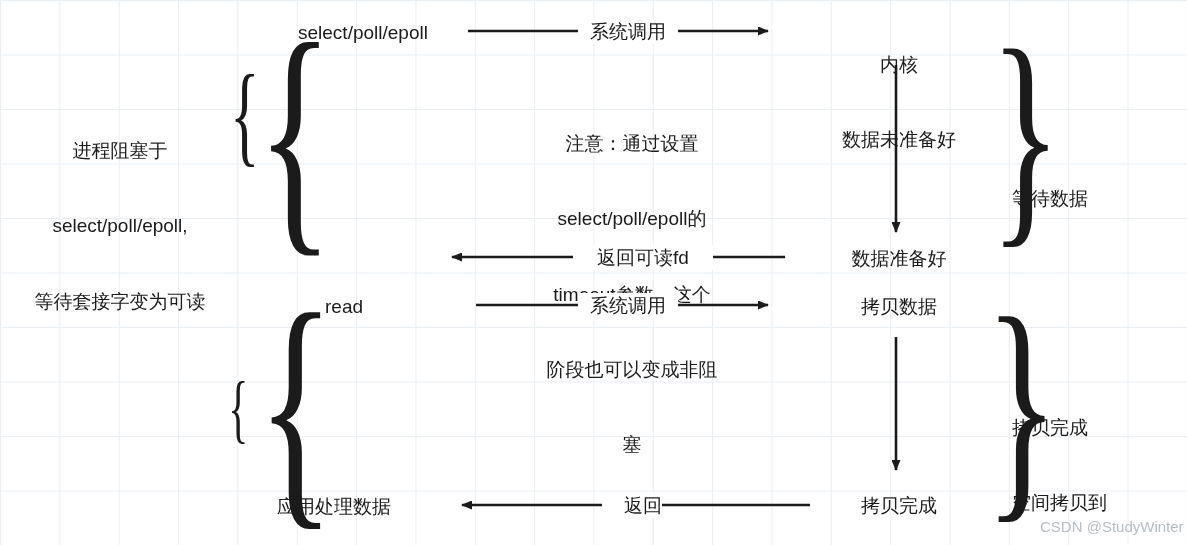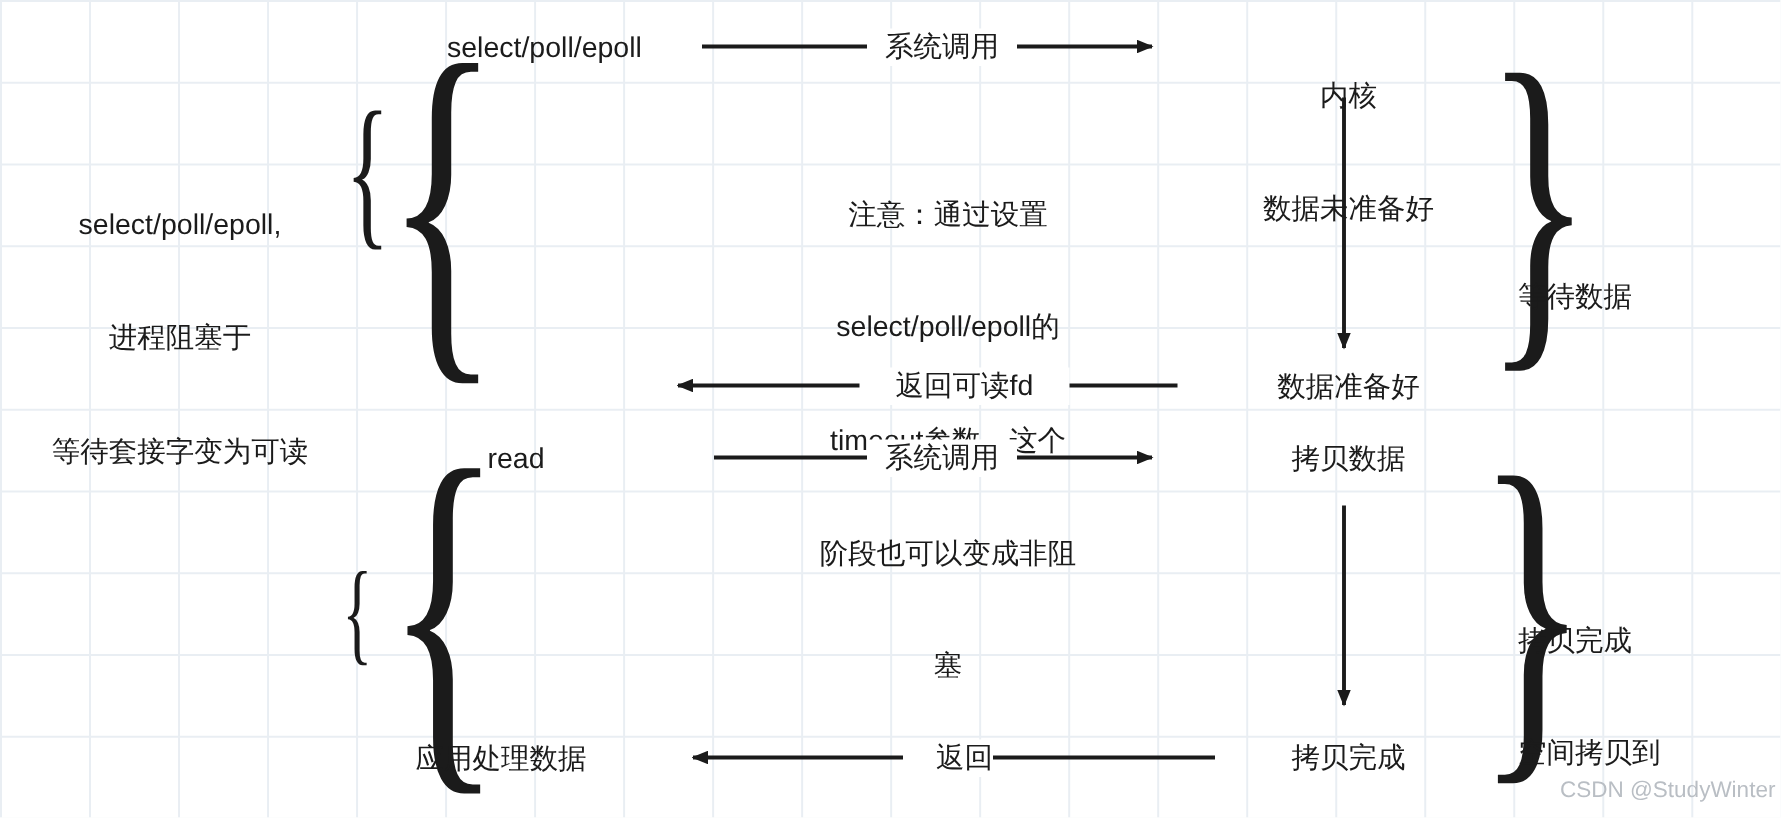--- a/index.html
+++ b/index.html
@@ -76,22 +76,22 @@
   </svg>
 
   <div class="brace" style="left:233px; top:5px; font-size:258px; transform:scaleX(0.62);">{</div>
   <div class="brace" style="left:233px; top:275px; font-size:262px; transform:scaleX(0.62);">{</div>
   <div class="brace" style="left:968px; top:14px; font-size:240px; transform:scaleX(0.62) scaleX(-1);">{</div>
   <div class="brace" style="left:962px; top:282px; font-size:248px; transform:scaleX(0.62) scaleX(-1);">{</div>
   <div class="brace" style="left:218px; top:58px; font-size:112px; transform:scaleX(0.55);">{</div>
   <div class="brace" style="left:220px; top:370px; font-size:76px; transform:scaleX(0.55);">{</div>
 
   <div class="txt ctr" style="left:20px; top:88px; width:200px;">
+    <div>进程阻塞于</div>
     <div>select/poll/epoll,</div>
-    <div>进程阻塞于</div>
     <div>等待套接字变为可读</div>
   </div>
 
 
   <div class="txt" style="left:272px; top:20px;margin-left:26px;">select/poll/epoll</div>
 
   <div class="txt" style="left:325px; top:294px;">read</div>
 
   <div class="txt" style="left:277px; top:494px;">应用处理数据</div>
 

